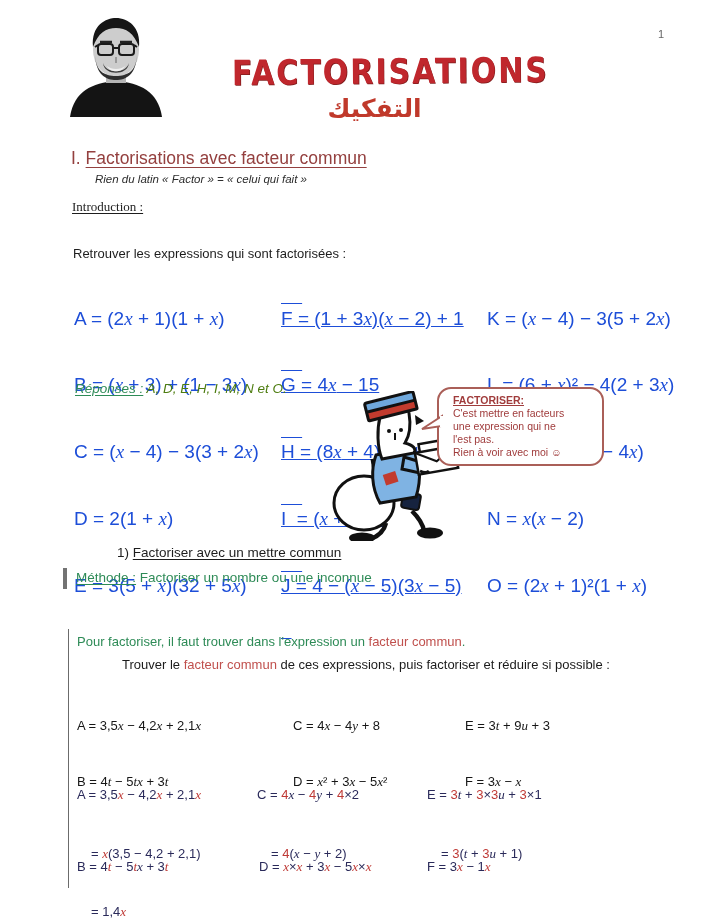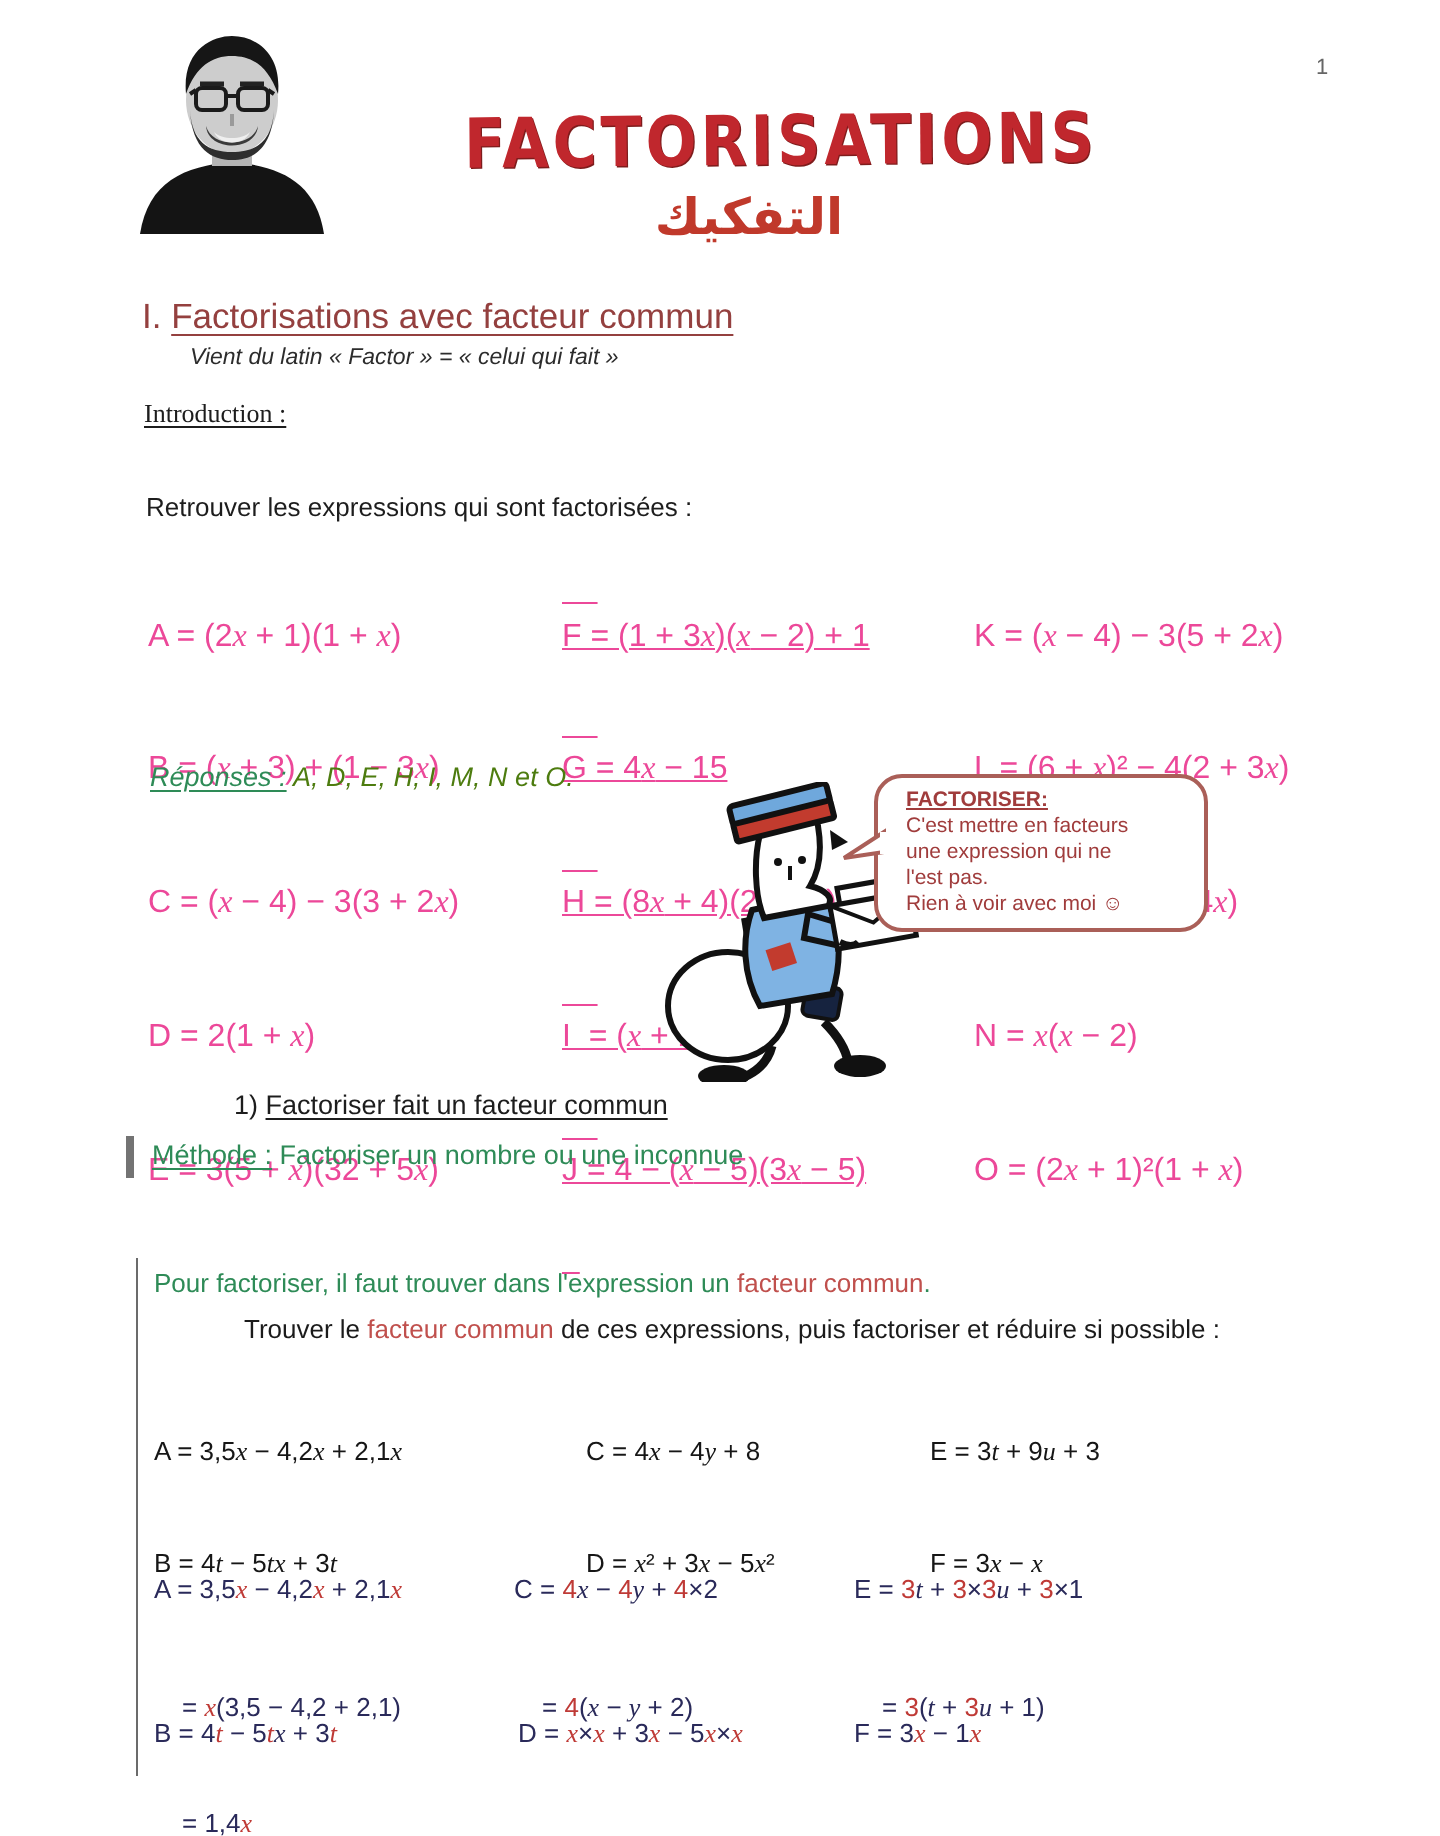--- a/index.html
+++ b/index.html
@@ -30,21 +30,21 @@
     left:232px;top:94px;width:285px;text-align:center;
     font-family:"DejaVu Sans",sans-serif;font-weight:700;font-size:25px;color:#c0392b;
   }
   
   .sec-head{left:71px;top:148px;font-size:17.5px;color:var(--heading-maroon);}
   .sec-head .u{text-decoration:underline;text-underline-offset:3px;}
   .latin-note{left:95px;top:173px;font-size:11.5px;font-style:italic;color:#2c2c2c;}
   .intro-label{left:72px;top:199px;font-size:13px;text-decoration:underline;text-underline-offset:2px;font-family:Liberation Serif, serif;}
   
   .prompt{left:73px;top:246px;font-size:13px;}
-  .expr-col{font-size:16px;line-height:22.3px;color:#ec4899;white-space:pre;}
+  .expr-col{font-size:19px;line-height:22.3px;color:#1d4ed8;white-space:pre;}
   .col1{left:74px;top:263px;}
   .col2{left:281px;top:263px;text-decoration:underline;}
   .col3{left:487px;top:263px;}
   .answers{left:75px;top:381px;font-size:13.5px;font-style:italic;}
   .answers .lbl{color:var(--accent-green);text-decoration:underline;text-underline-offset:2px;}
   .answers .vals{color:#4d7c0f;}
   
   .mascot{left:320px;top:391px;width:148px;height:150px;}
   .bubble{
     left:437px;top:387px;width:143px;height:70px;
@@ -103,21 +103,21 @@
     <path d="M54 44 v6" stroke="#9a9a9a" stroke-width="2" fill="none"></path>
     <path d="M33 42 C34 62 44 67 54 67 C64 67 74 62 75 42 C74 58 66 63 54 63 C42 63 34 58 33 42 Z" fill="#2e2e2e"></path>
     <path d="M41 50 C44 61 64 61 67 50 C66 63 42 63 41 50 Z" fill="#3a3a3a"></path>
     <path d="M45 53 C49 57 59 57 63 53 C60 60 48 60 45 53 Z" fill="#efefef"></path>
   </svg>
 
   <div class="abs doc-title">FACTORISATIONS</div>
   <div class="abs doc-title-ar">التفكيك</div>
 
   <div class="abs sec-head"><span>I. </span><span class="u">Factorisations avec facteur commun</span></div>
-  <div class="abs latin-note">Vient du latin  « Factor » = « celui qui fait »</div>
+  <div class="abs latin-note">Rien du latin  « Factor » = « celui qui fait »</div>
   <div class="abs intro-label">Introduction :</div>
 
   <div class="abs prompt">Retrouver les expressions qui sont factorisées :</div>
 
   <div class="abs expr-col col1">
     <div data-math="">A = (2<i class="mv">x</i> + 1)(1 + <i class="mv">x</i>)</div>
     <div data-math="">B = (<i class="mv">x</i> + 3) + (1 − 3<i class="mv">x</i>)</div>
     <div data-math="">C = (<i class="mv">x</i> − 4) − 3(3 + 2<i class="mv">x</i>)</div>
     <div data-math="">D = 2(1 + <i class="mv">x</i>)</div>
     <div data-math="">E = 3(5 + <i class="mv">x</i>)(32 + 5<i class="mv">x</i>)</div>
@@ -172,21 +172,21 @@
       <path d="M21 3 L1 16 L21 13 Z" fill="#ffffff" stroke="#aa5f58" stroke-width="2"></path>
       <rect x="19" y="3" width="3" height="11" fill="#ffffff"></rect>
     </svg>
     <div class="b-title">FACTORISER:</div>
     <div>C'est mettre en facteurs</div>
     <div>une expression qui ne</div>
     <div>l'est pas.</div>
     <div>Rien à voir avec moi ☺</div>
   </div>
 
-  <div class="abs subsec-head"><span>1) </span><span class="u">Factoriser fait un facteur commun</span></div>
+  <div class="abs subsec-head"><span>1) </span><span class="u">Factoriser avec un mettre commun</span></div>
 
   <div class="abs method"><span class="lbl">Méthode :</span><span> Factoriser un nombre ou une inconnue</span></div>
 
   <div class="abs practice">
     <div class="rule"><span>Pour factoriser, il faut trouver dans l'expression un </span><span class="hl">facteur commun</span><span>.</span></div>
     <div class="instr"><span>Trouver le </span><span class="hl">facteur commun</span><span> de ces expressions, puis factoriser et réduire si possible :</span></div>
 
     <div class="p-expr pe1">
       <div data-math="">A = 3,5<i class="mv">x</i> − 4,2<i class="mv">x</i> + 2,1<i class="mv">x</i></div>
       <div data-math="">B = 4<i class="mv">t</i> − 5<i class="mv">t</i><i class="mv">x</i> + 3<i class="mv">t</i></div>

